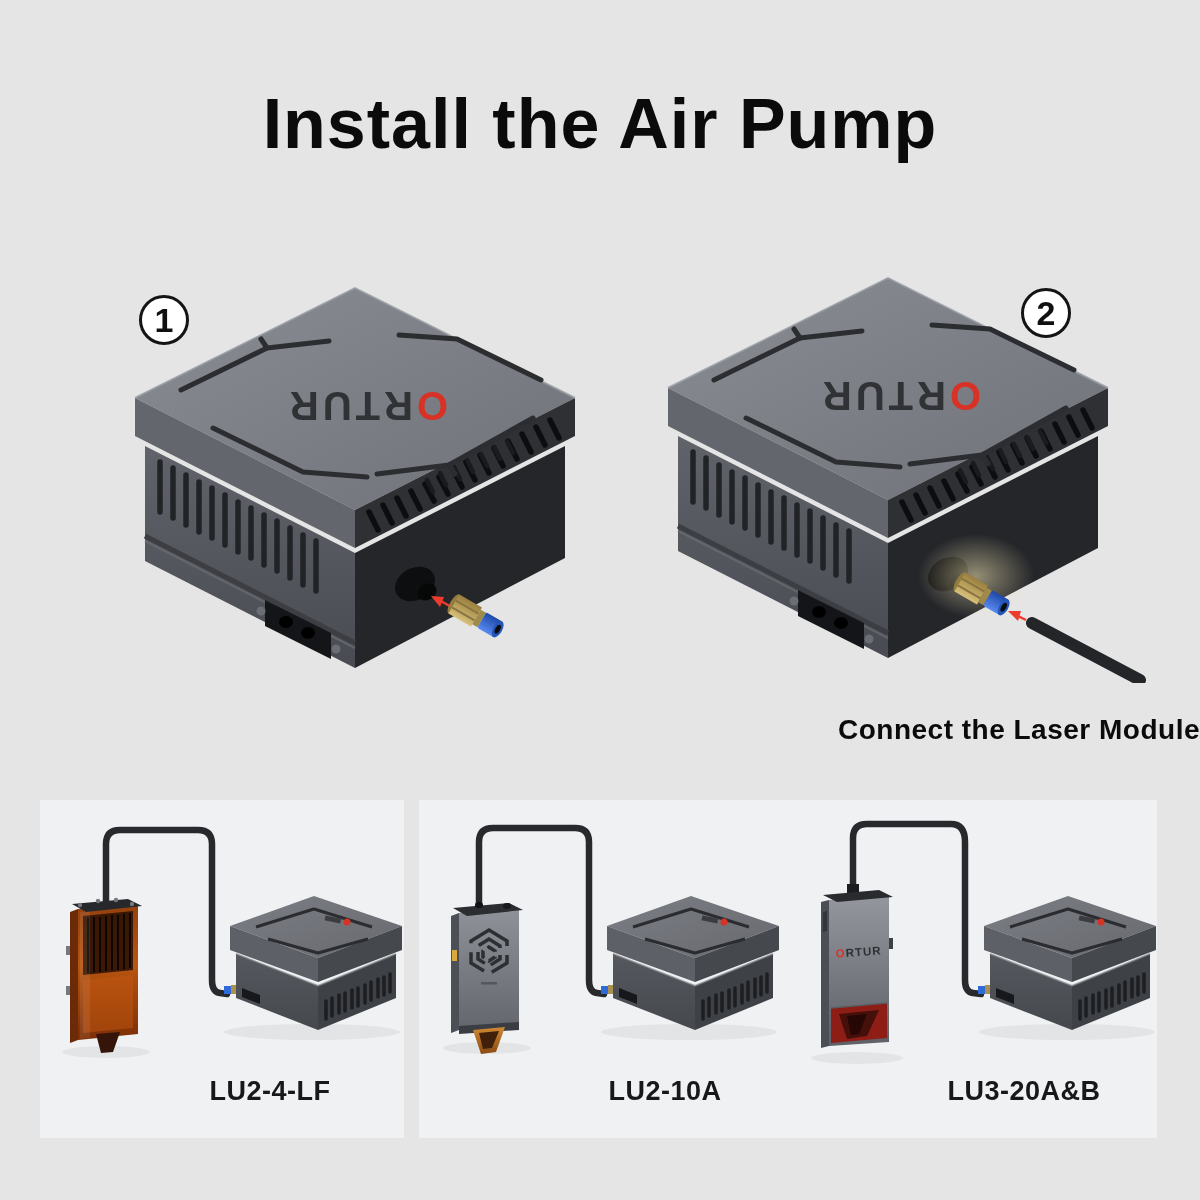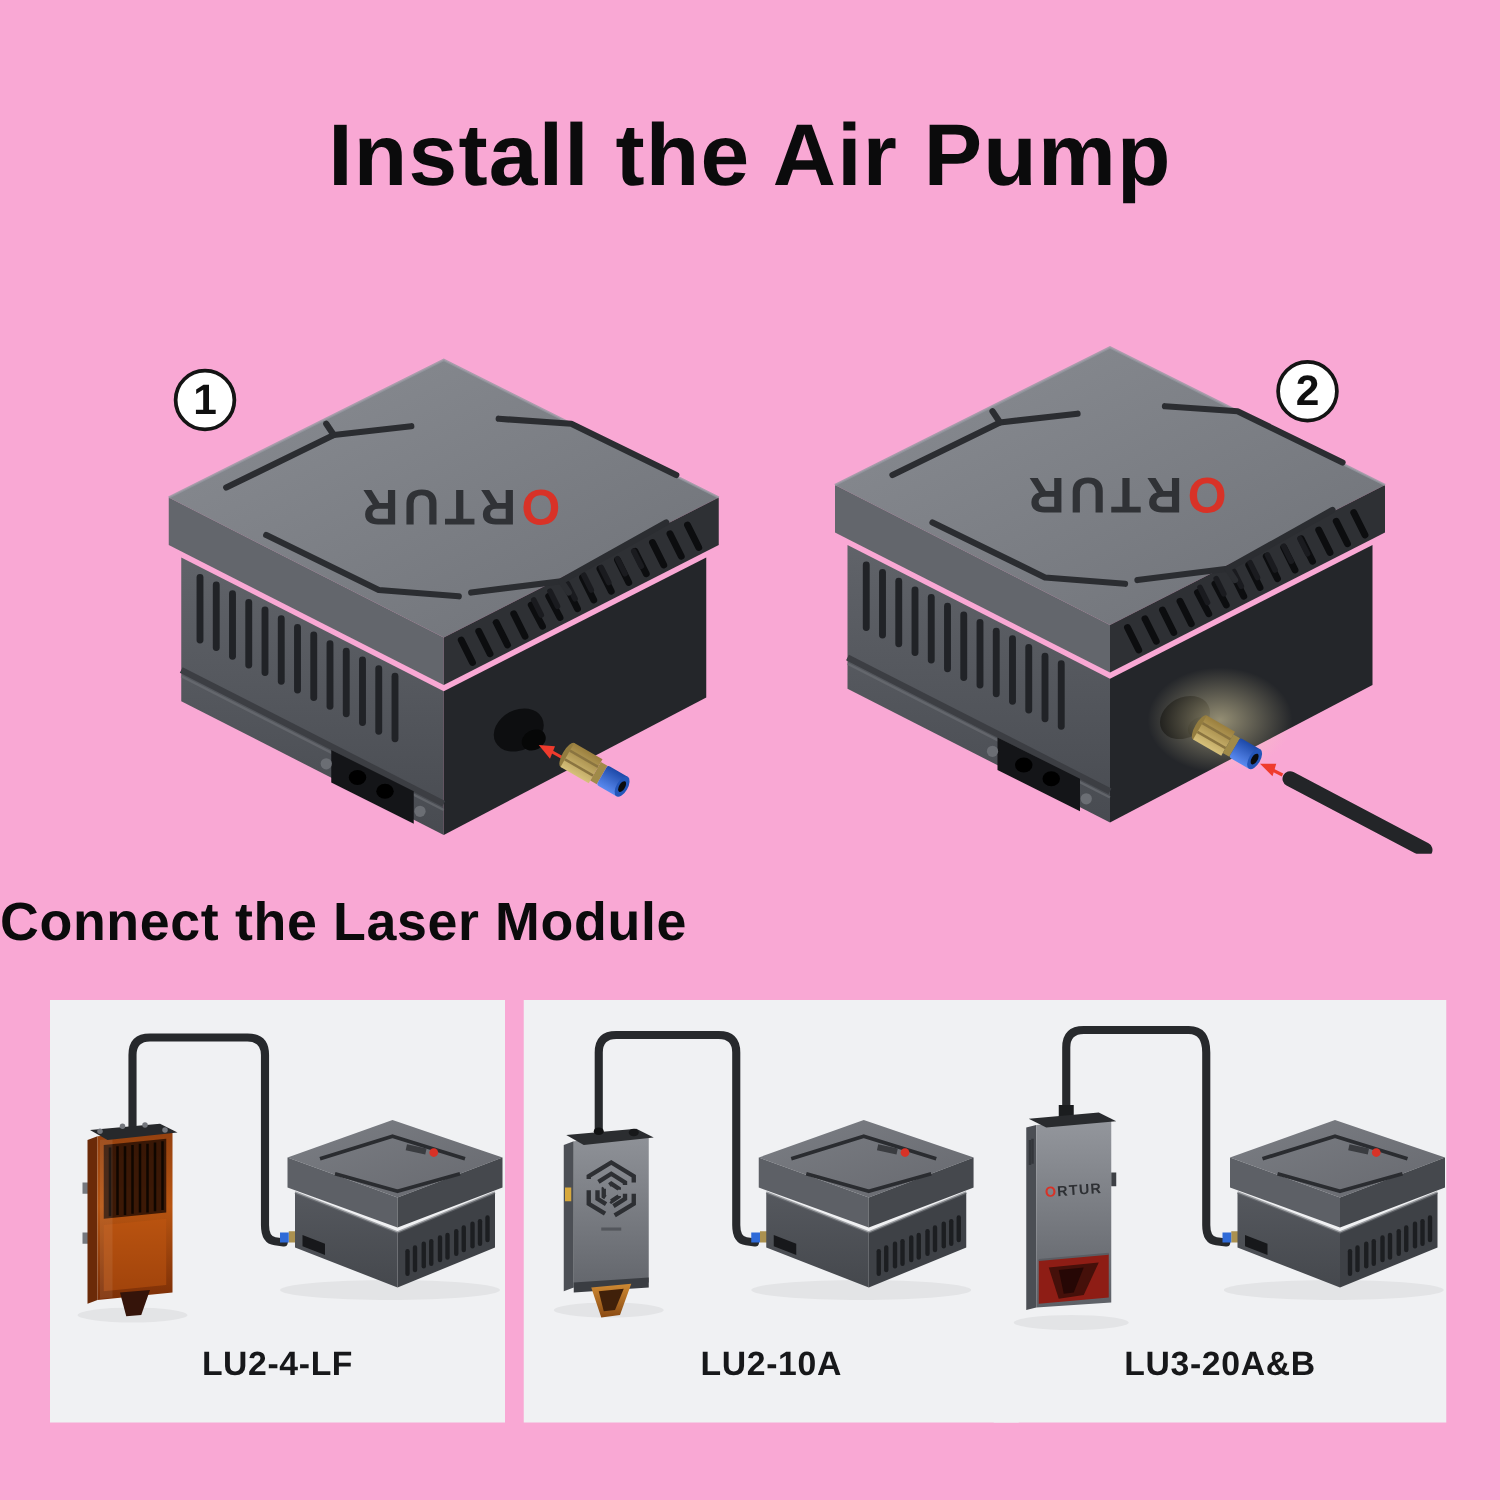--- a/index.html
+++ b/index.html
@@ -1,29 +1,29 @@
 <!DOCTYPE html>
 <html><head>
 <meta charset="utf-8">
 <style>
   html,body{margin:0;padding:0;background:#ffffff;}
-  .stage{position:relative;width:1200px;height:1200px;background:#f9a8d4;overflow:hidden;
+  .stage{position:relative;width:1200px;height:1200px;background:#e5e5e5;overflow:hidden;
          font-family:"Liberation Sans",sans-serif;}
   .title{position:absolute;top:84px;left:0;width:100%;margin:0;text-align:center;
          font-size:70px;font-weight:800;letter-spacing:1px;color:#0b0b0c;}
-  .subtitle{position:absolute;top:714px;left:0;width:100%;margin:0;text-align:left;
-         font-size:43px;font-weight:800;letter-spacing:.5px;color:#0b0b0c;}
+  .subtitle{position:absolute;top:714px;left:0;width:100%;margin:0;text-align:right;
+         font-size:28px;font-weight:800;letter-spacing:.5px;color:#0b0b0c;}
   .badge{position:absolute;width:50px;height:50px;border:3px solid #141414;border-radius:50%;
          background:#fff;display:flex;align-items:center;justify-content:center;
          font-size:34px;font-weight:600;color:#101010;box-sizing:border-box;}
   .fig{position:absolute;}
   .panel{position:absolute;top:800px;height:338px;background:#f0f1f3;}
   .panel svg{position:absolute;left:0;top:0;}
   .panel-label{position:absolute;top:276px;left:0;width:100%;text-align:center;
-         font-size:27px;font-weight:600;letter-spacing:.5px;color:#17181a;}
+         font-size:27px;font-weight:600;letter-spacing:.5px;color:#17181a;padding-left:48px;}
 </style>
 </head>
 <body>
 
 <div class="stage">
 
   <svg width="0" height="0" style="position:absolute" aria-hidden="true">
     <defs>
       <linearGradient id="gTop" x1="0" y1="0" x2="1" y2="1">
         <stop offset="0" stop-color="#8a8d93"></stop>

